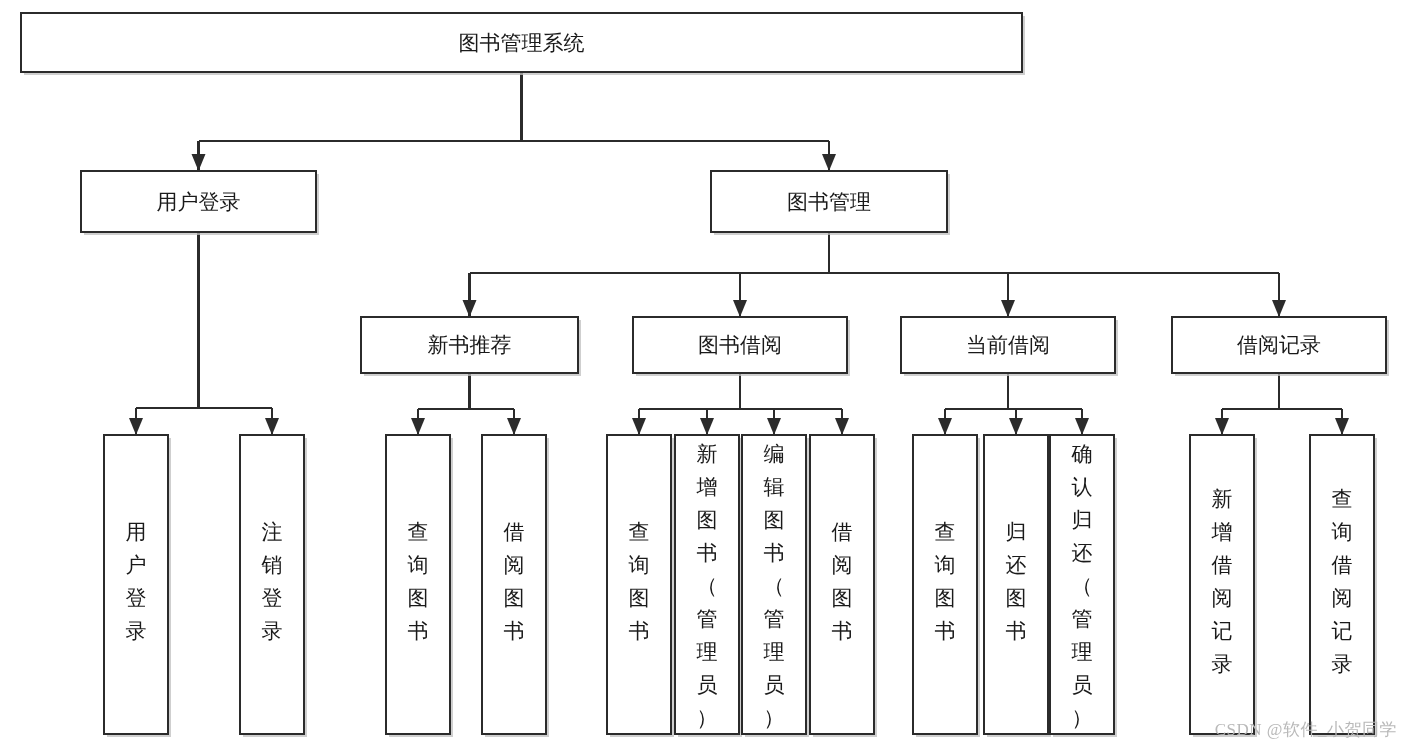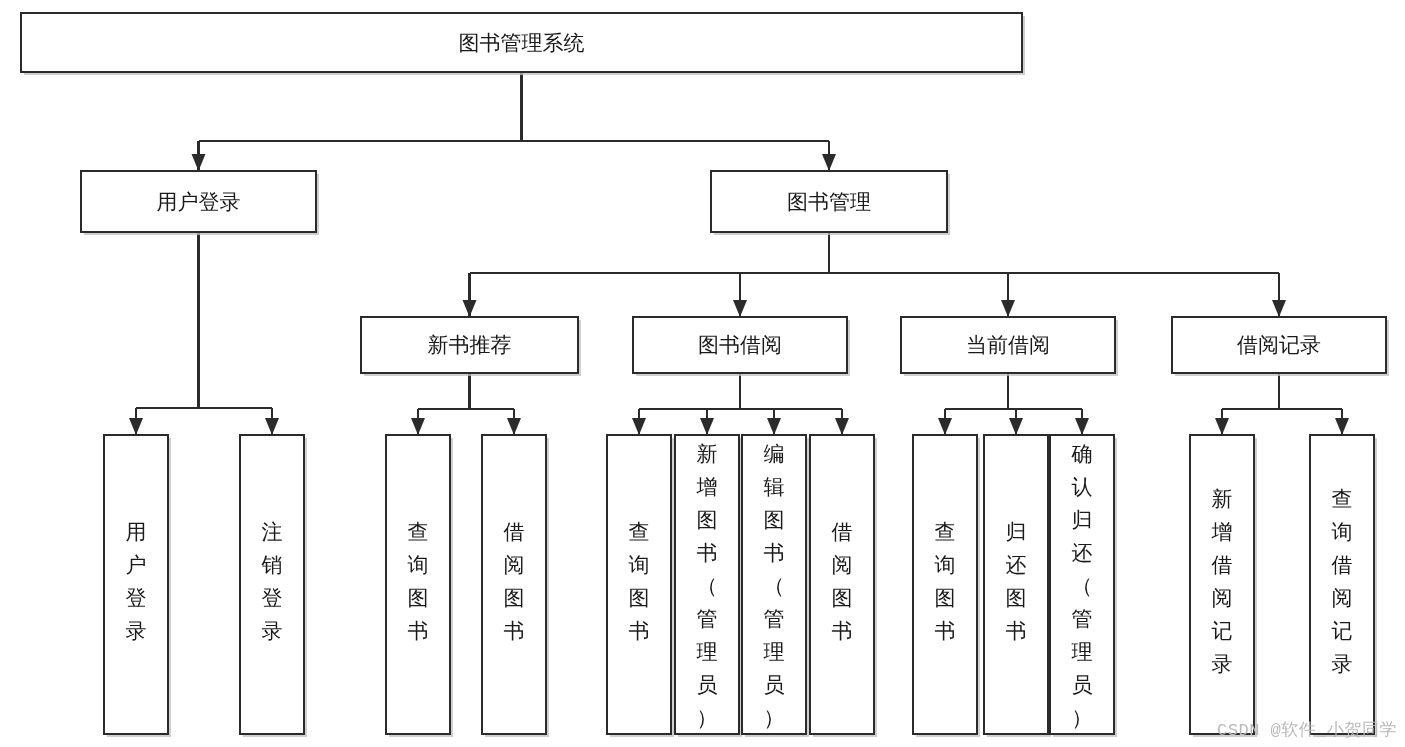--- a/index.html
+++ b/index.html
@@ -59,21 +59,21 @@
     font-family: "DejaVu Sans", "Liberation Sans", sans-serif;
     font-size: 21px;
     text-anchor: middle;
   }
   .watermark {
     position: absolute;
     right: 8px;
     bottom: 6px;
     color: #b9b9b9;
     font-size: 17px;
-    font-family: Liberation Mono, monospace;
+    font-family: Liberation Serif, serif;
     letter-spacing: 0.5px;
     white-space: nowrap;
     user-select: none;
   }
 </style>
 </head>
 <body>
 
 <div id="diagram-root">
   <svg class="flow" viewBox="0 0 1405 747" xmlns="http://www.w3.org/2000/svg">

